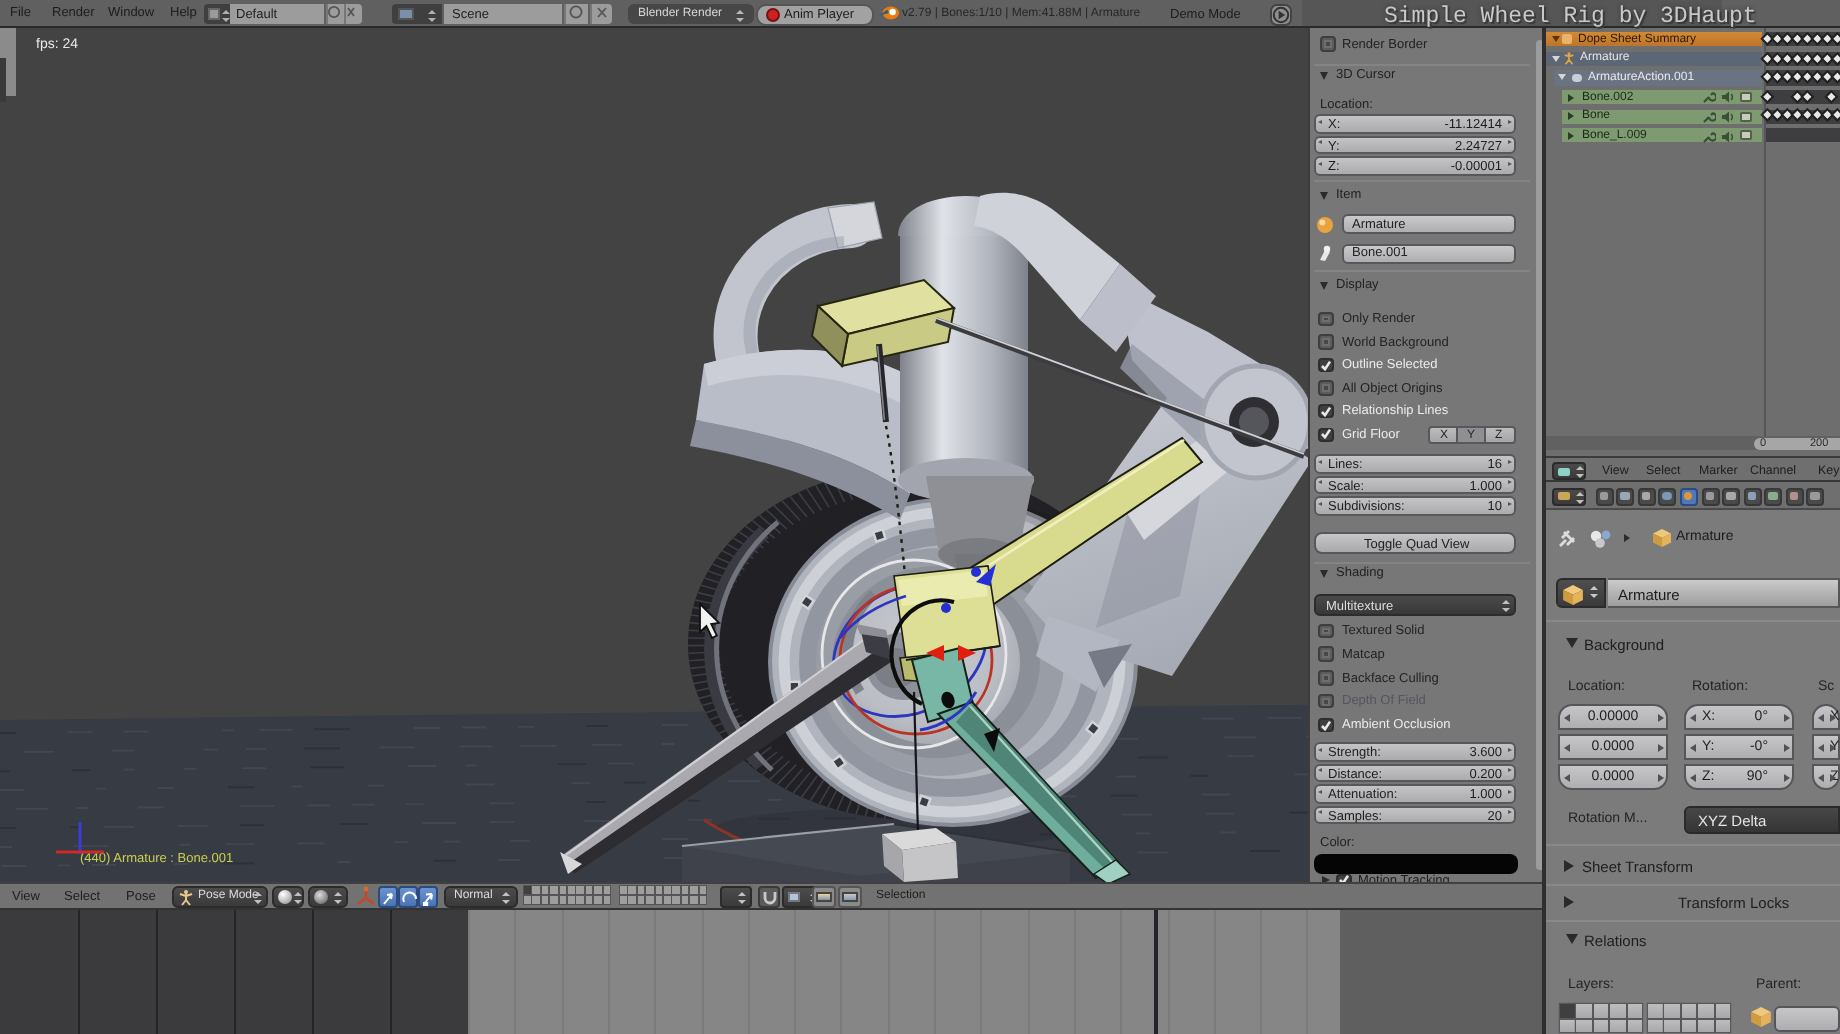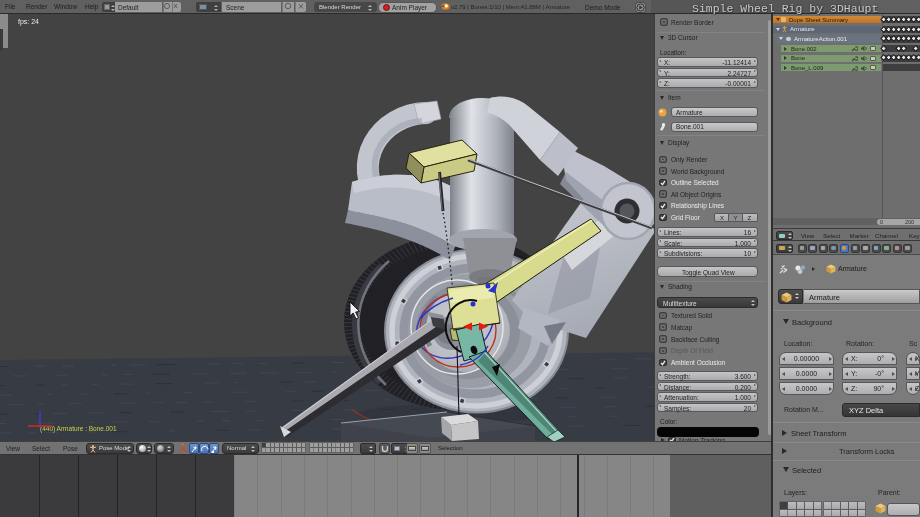--- a/index.html
+++ b/index.html
@@ -953,21 +953,21 @@
     <div style="position:absolute;left:842px;top:402.5px;width:78px;height:14px;background:linear-gradient(#474747,#353535);border-radius:3px 0 0 3px;border:1px solid #2a2a2a;"></div>
     <div style="position:absolute;left:849px;top:405.5px;font-family:'Liberation Sans',sans-serif;font-size:7.5px;color:#e4e4e4;font-weight:normal;white-space:nowrap;">XYZ Delta</div>
     <div style="position:absolute;left:773px;top:421.5px;width:147px;height:1px;background:#6a6a6a;border-bottom:1px solid #8a8a8a;"></div>
     <div style="position:absolute;left:782px;top:429.5px;width:0;height:0;border-top:3.25px solid transparent;border-bottom:3.25px solid transparent;border-left:5px solid #2a2a2a;"></div>
     <div style="position:absolute;left:791px;top:428.5px;font-family:'Liberation Sans',sans-serif;font-size:7.5px;color:#1e1e1e;font-weight:normal;white-space:nowrap;">Sheet Transform</div>
     <div style="position:absolute;left:773px;top:441.5px;width:147px;height:1px;background:#6a6a6a;border-bottom:1px solid #8a8a8a;"></div>
     <div style="position:absolute;left:782px;top:448px;width:0;height:0;border-top:3.25px solid transparent;border-bottom:3.25px solid transparent;border-left:5px solid #2a2a2a;"></div>
     <div style="position:absolute;left:791px;top:447px;font-family:'Liberation Sans',sans-serif;font-size:7.5px;color:#1e1e1e;font-weight:normal;white-space:nowrap;margin-left:48px;">Transform Locks</div>
     <div style="position:absolute;left:773px;top:459.5px;width:147px;height:1px;background:#6a6a6a;border-bottom:1px solid #8a8a8a;"></div>
     <div style="position:absolute;left:783px;top:467px;width:0;height:0;border-left:3.25px solid transparent;border-right:3.25px solid transparent;border-top:5px solid #2a2a2a;"></div>
-    <div style="position:absolute;left:792px;top:465.5px;font-family:'Liberation Sans',sans-serif;font-size:7.5px;color:#1e1e1e;font-weight:normal;white-space:nowrap;">Selected</div>
+    <div style="position:absolute;left:792px;top:465.5px;font-family:'Liberation Sans',sans-serif;font-size:7.5px;color:#1e1e1e;font-weight:normal;white-space:nowrap;">Relations</div>
     <div style="position:absolute;left:784px;top:489px;font-family:'Liberation Sans',sans-serif;font-size:7px;color:#242424;font-weight:normal;white-space:nowrap;">Layers:</div>
     <div style="position:absolute;left:878px;top:489px;font-family:'Liberation Sans',sans-serif;font-size:7px;color:#242424;font-weight:normal;white-space:nowrap;">Parent:</div>
     <div style="position:absolute;left:780.0px;top:502.0px;width:7.6px;height:6.8px;background:#3f3f3f;box-shadow:0 0 0 0.6px #58585c"></div>
     <div style="position:absolute;left:788.4px;top:502.0px;width:7.6px;height:6.8px;background:linear-gradient(#bdbdbf,#a8a8aa);box-shadow:0 0 0 0.6px #58585c"></div>
     <div style="position:absolute;left:796.8px;top:502.0px;width:7.6px;height:6.8px;background:linear-gradient(#bdbdbf,#a8a8aa);box-shadow:0 0 0 0.6px #58585c"></div>
     <div style="position:absolute;left:805.2px;top:502.0px;width:7.6px;height:6.8px;background:linear-gradient(#bdbdbf,#a8a8aa);box-shadow:0 0 0 0.6px #58585c"></div>
     <div style="position:absolute;left:813.6px;top:502.0px;width:7.6px;height:6.8px;background:linear-gradient(#bdbdbf,#a8a8aa);box-shadow:0 0 0 0.6px #58585c"></div>
     <div style="position:absolute;left:780.0px;top:509.6px;width:7.6px;height:6.8px;background:linear-gradient(#bdbdbf,#a8a8aa);box-shadow:0 0 0 0.6px #58585c"></div>
     <div style="position:absolute;left:788.4px;top:509.6px;width:7.6px;height:6.8px;background:linear-gradient(#bdbdbf,#a8a8aa);box-shadow:0 0 0 0.6px #58585c"></div>
     <div style="position:absolute;left:796.8px;top:509.6px;width:7.6px;height:6.8px;background:linear-gradient(#bdbdbf,#a8a8aa);box-shadow:0 0 0 0.6px #58585c"></div>

